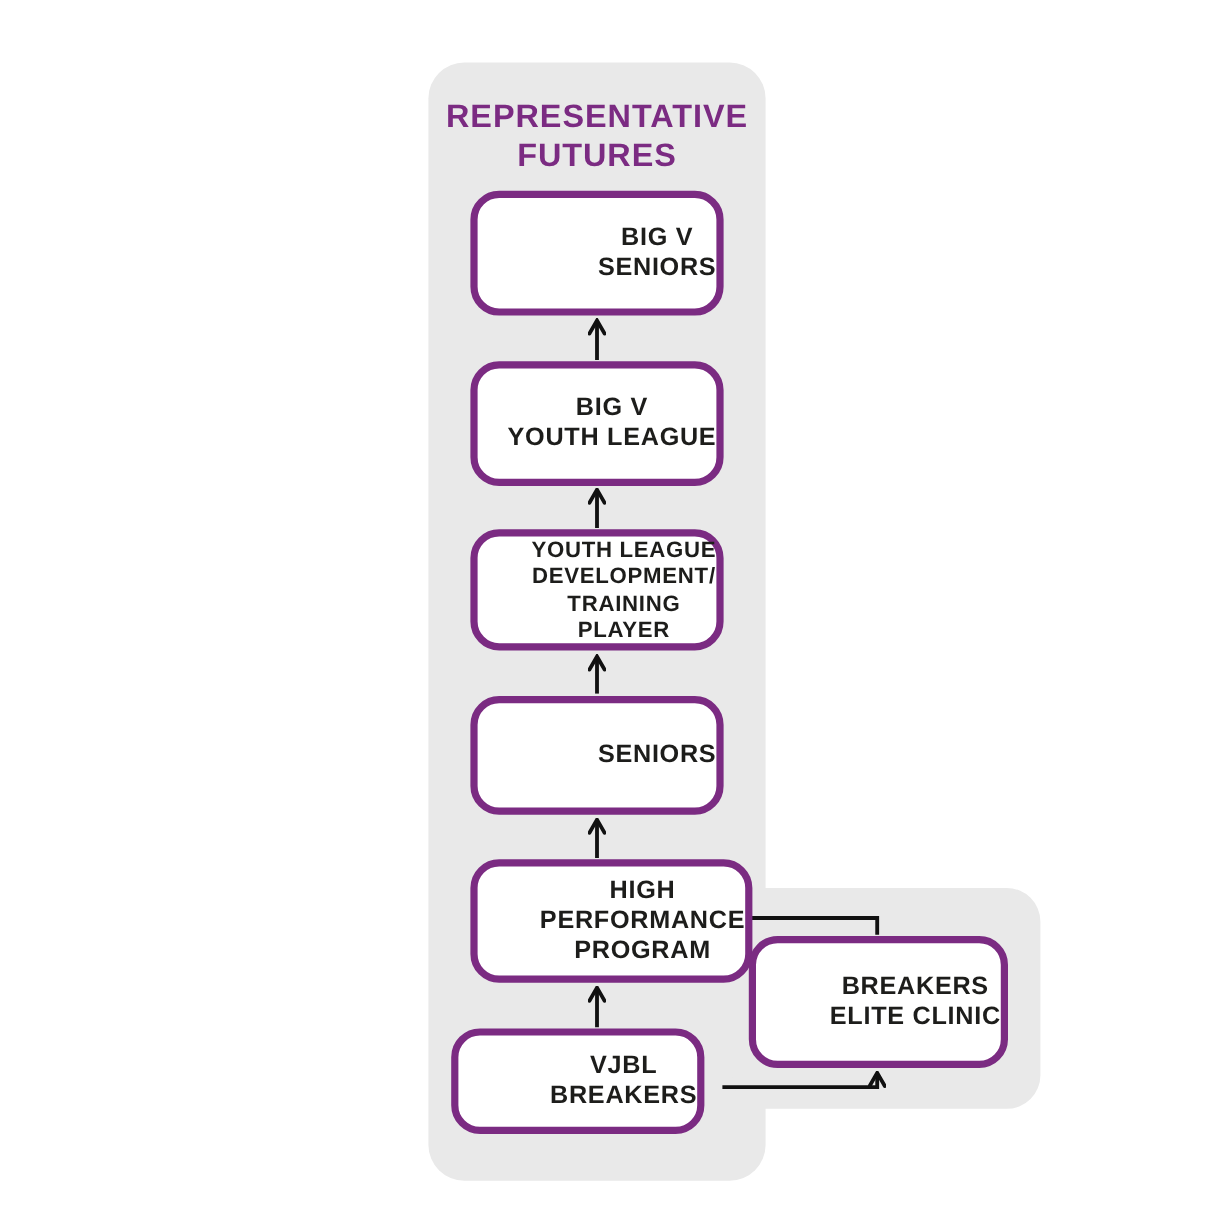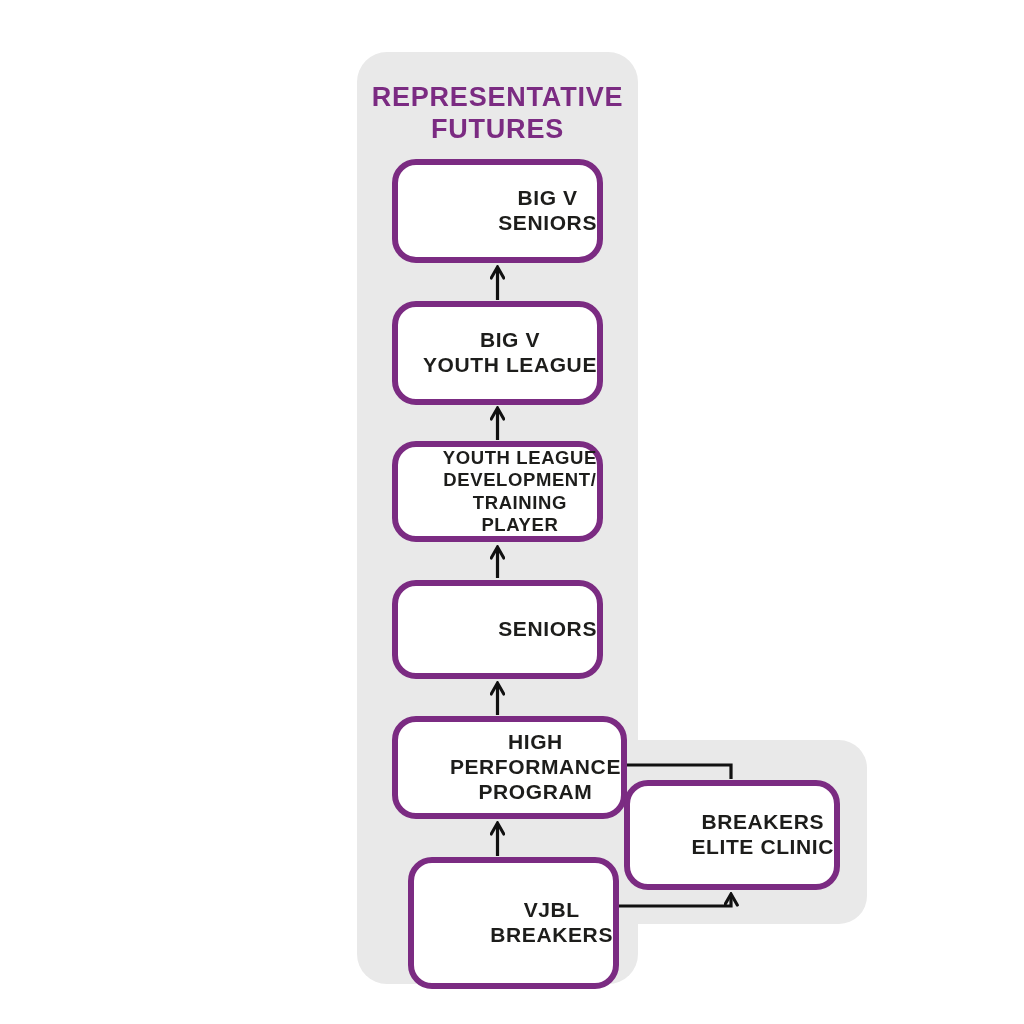--- a/index.html
+++ b/index.html
@@ -95,21 +95,21 @@
   <div class="node" style="left:392px;top:580px;width:211px;height:99px">
     <span class="node-label">SENIORS</span>
   </div>
 
   <div class="node" style="left:392px;top:716px;width:235px;height:103px">
     <span class="node-label">HIGH
 PERFORMANCE
 PROGRAM</span>
   </div>
 
-  <div class="node" style="left:408px;top:857px;width:211px;height:132px">
+  <div class="node" style="left:376px;top:857px;width:211px;height:88px">
     <span class="node-label">VJBL
 BREAKERS</span>
   </div>
 
   <div class="node" style="left:624px;top:780px;width:216px;height:110px">
     <span class="node-label">BREAKERS
 ELITE CLINIC</span>
   </div>
 
 </div>

